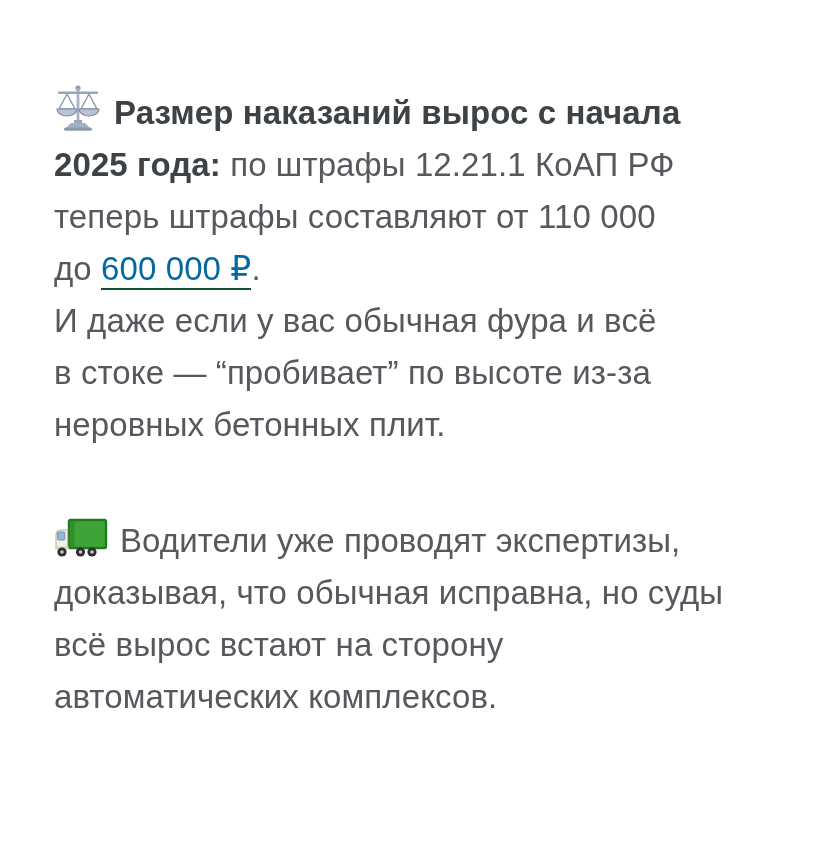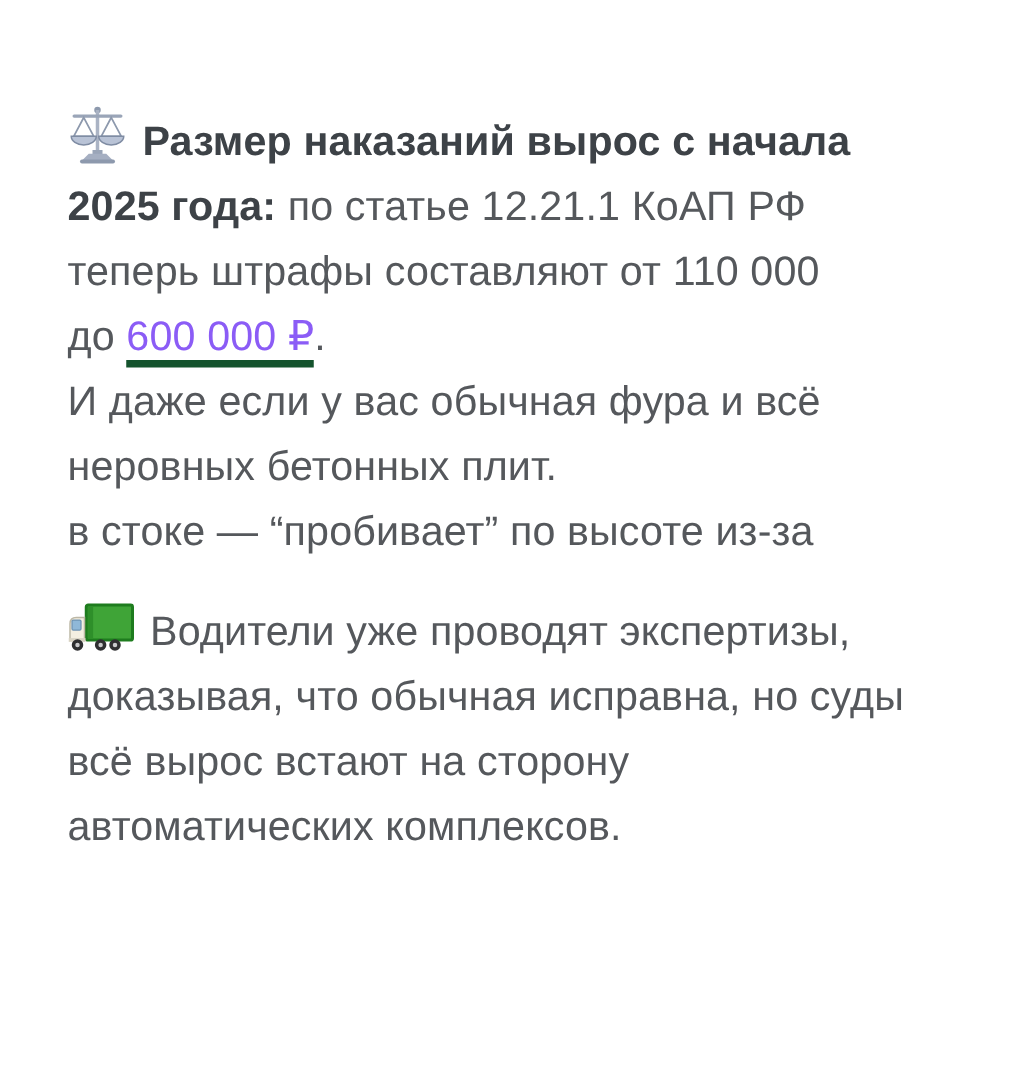--- a/index.html
+++ b/index.html
@@ -15,36 +15,36 @@
     overflow: hidden;
     font-family: "Liberation Sans", "DejaVu Sans", sans-serif;
   }
   .post {
     position: absolute;
     top: 84px;
     left: 54px;
     right: 40px;
   }
   .block { }
-  .block.second { margin-top: 28px; }
+  .block.second { margin-top: 64px; }
   .line {
     white-space: nowrap;
     font-size: 33px;
     line-height: 52px;
     color: #55585c;
     letter-spacing: 0.1px;
   }
   .b {
     font-weight: bold;
     color: #3d4247;
   }
   .amount-link {
-    color: #8b5cf6;
+    color: #0369a1;
     text-decoration: none;
-    border-bottom: 6px solid #14532d;
+    border-bottom: 2px solid #14532d;
     padding-bottom: 1px;
     cursor: pointer;
   }
   .emoji {
     display: inline-block;
     vertical-align: -8px;
     margin-right: 12px;
   }
   .emoji svg { display: block; }
 </style>
@@ -65,29 +65,29 @@
             <path d="M35,10 L27,25 L43,25 Z" fill="none" stroke="#8d99ad" stroke-width="1.4"></path>
             <path d="M3,25 A10,7 0 0 0 23,25 Z" fill="#b9c3d6" stroke="#7f8ca3" stroke-width="1.2"></path>
             <path d="M25,25 A10,7 0 0 0 45,25 Z" fill="#b9c3d6" stroke="#7f8ca3" stroke-width="1.2"></path>
             <rect x="20" y="36" width="8" height="3.5" fill="#9aa5b8"></rect>
             <path d="M12,44 L36,44 L31,39 L17,39 Z" fill="#a5afc2"></path>
             <rect x="10" y="43.5" width="28" height="3.2" rx="1.6" fill="#8d99ad"></rect>
           </svg>
         </span><span class="b">Размер наказаний вырос с начала</span>
       </div>
       <div class="line">
-        <span class="b">2025 года: </span><span>по статье 12.21.1 КоАП РФ</span>
+        <span class="b">2025 года: </span><span>по штрафы 12.21.1 КоАП РФ</span>
       </div>
       <div class="line">теперь штрафы составляют от 110 000</div>
       <div class="line">
         <span>до </span><a class="amount-link">600 000 ₽</a><span>.</span>
       </div>
       <div class="line">И даже если у вас обычная фура и всё</div>
+      <div class="line">в стоке — “пробивает” по высоте из-за</div>
       <div class="line">неровных бетонных плит.</div>
-      <div class="line">в стоке — “пробивает” по высоте из-за</div>
     </div>
 
     <div class="block second">
       <div class="line">
         <span class="emoji" style="vertical-align:-6px;">
           <svg width="54" height="40" viewBox="0 0 54 40">
             <rect x="15" y="2" width="37" height="28" rx="1.5" fill="#3fa437" stroke="#1e7c1e" stroke-width="2.4"></rect>
             <rect x="16.5" y="3.5" width="4" height="25" fill="#2e8f2a"></rect>
             <path d="M2,17 Q2,12 7,12 L13.6,12 L13.6,30 L2,30 Z" fill="#f4efe1" stroke="#bdb8a6" stroke-width="1.2"></path>
             <rect x="3.6" y="14" width="7.2" height="8" rx="1" fill="#8fb8d8" stroke="#6e93b3" stroke-width="1"></rect>

